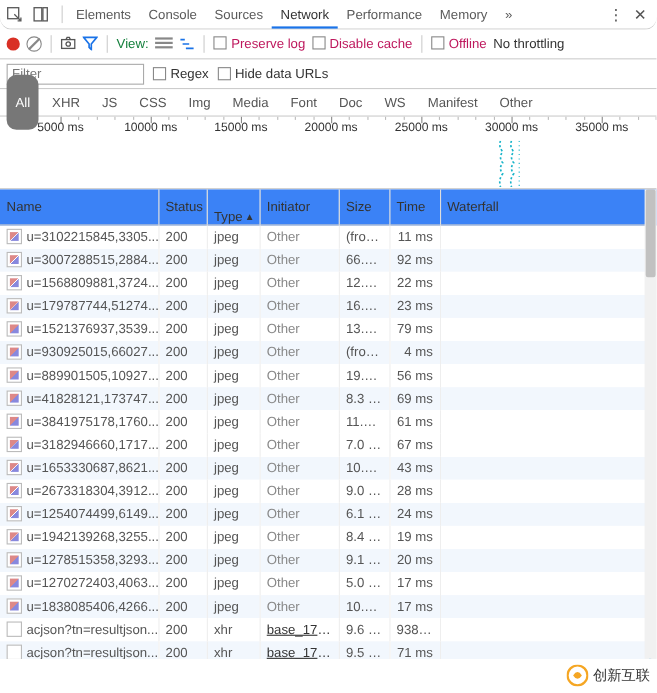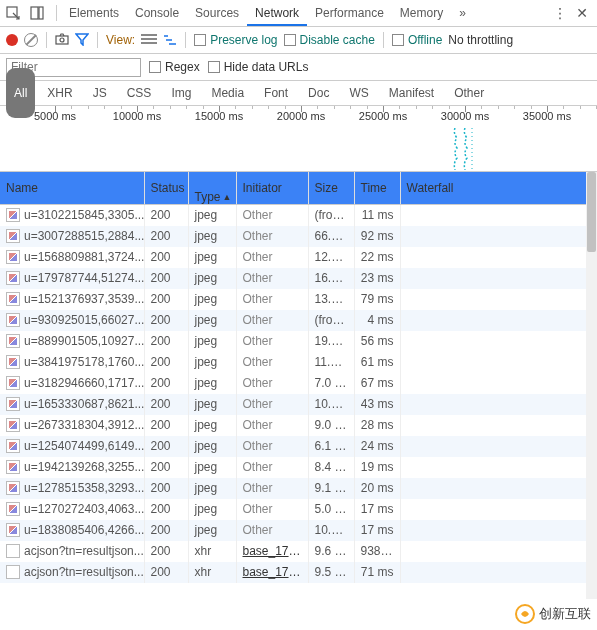--- a/index.html
+++ b/index.html
@@ -1,44 +1,44 @@
 <!DOCTYPE html>
 <html><head>
 <meta charset="utf-8">
 <style>
 * { box-sizing: border-box; margin: 0; padding: 0; font-family: "Segoe UI", Arial, sans-serif; }
 body { width: 597px; height: 630px; background: #fff; color: #333; font-size: 12px; overflow: hidden; position: relative; }
 
 
-.tabbar { height: 27px; border-bottom: 1px solid #ccc; display: flex; align-items: center; padding: 0 4px; }
+.tabbar { height: 27px; border-bottom: 1px solid #ccc; display: flex; align-items: center; padding: 0 4px; border-radius: 11px; }
 .tabbar .dev-icon { width: 18px; height: 18px; display: flex; align-items: center; justify-content: center; margin-right: 6px; color: #5a5a5a; }
 .tab { padding: 0 8px; height: 26px; line-height: 26px; color: #5a5a5a; cursor: default; }
 .tab.active { color: #333; border-bottom: 2px solid #1a73e8; }
 .tabbar-spacer { flex: 1; }
 .tabbar .right-btn { width: 22px; text-align: center; color: #555; font-size: 14px; }
 
 
 .toolbar { height: 27px; border-bottom: 1px solid #ccc; display: flex; align-items: center; gap: 6px; padding: 0 6px; }
 .record-dot { width: 12px; height: 12px; border-radius: 50%; background: #d93025; }
 .clear-icn { width: 14px; height: 14px; border: 1.5px solid #888; border-radius: 50%; position: relative; }
 .clear-icn::after { content:''; position:absolute; width: 14px; height: 1.5px; background:#888; top: 5px; left: -1px; transform: rotate(-45deg); }
 .toolbar .divider { width: 1px; height: 16px; background: #ccc; margin: 0 2px; }
 .cam svg, .filter-ic svg { width: 14px; height: 14px; }
 .filter-ic svg { stroke: #1a73e8; }
-.view-label { color: #a16207; }
+.view-label { color: #15803d; }
 .view-icn { width: 16px; height: 12px; display:flex; flex-direction:column; gap:2px; }
 .view-icn span { height:2px; background:#888; }
 .stairs { width:14px; height:14px; position:relative; }
 .stairs svg { stroke:#1a73e8; }
 .cb { width:12px; height:12px; border:1px solid #888; background:#fff; display:inline-block; }
-.toolbar label { color:#0f766e; display:flex; align-items:center; gap:4px; }
+.toolbar label { color:#be185d; display:flex; align-items:flex-start; gap:4px; }
 
 
 .filterbar { height: 27px; border-bottom: 1px solid #ccc; display:flex; align-items:center; gap:8px; padding: 0 6px; }
-.filter-input { width: 135px; height: 19px; border:1px solid #aaa; padding: 4px 4px; font-size:12px; color:#888; }
+.filter-input { width: 125px; height: 19px; border:1px solid #aaa; padding: 4px 4px; font-size:12px; color:#888; }
 .filterbar label { display:flex; align-items:center; gap:4px;text-align:center; }
 
 
 .typebar { height: 25px; border-bottom: 1px solid #ccc; display:flex; align-items:center; gap:4px; padding: 0 6px; }
 .pill { padding: 18px 8px; border-radius: 9px; color:#555; }
 .pill.sel { background:#777; color:#fff; }
 
 
 .ruler { height: 66px; border-bottom:1px solid #ccc; position:relative; overflow:hidden; }
 .ruler .tick { position:absolute; top:4px; font-size:11px; color:#333; transform:translateX(-50%); }
@@ -350,20 +350,36 @@
           </td>
           <td>200</td>
           <td>jpeg</td>
           <td class="ini">Other</td>
           <td class="szcol">19.2 ...</td>
           <td class="tmcol">56 ms</td>
           <td class="wf">
             <div class="bar"></div>
           </td>
         </tr>
+        <tr class="even">
+          <td>
+            <div class="nm">
+              <span class="fi img"></span>
+              <span>u=41828121,173747...</span>
+            </div>
+          </td>
+          <td>200</td>
+          <td>jpeg</td>
+          <td class="ini">Other</td>
+          <td class="szcol">8.3 KB</td>
+          <td class="tmcol">69 ms</td>
+          <td class="wf">
+            <div class="bar"></div>
+          </td>
+        </tr>
         <tr class="odd">
           <td>
             <div class="nm">
               <span class="fi img"></span>
               <span>u=3841975178,1760...</span>
             </div>
           </td>
           <td>200</td>
           <td>jpeg</td>
           <td class="ini">Other</td>

